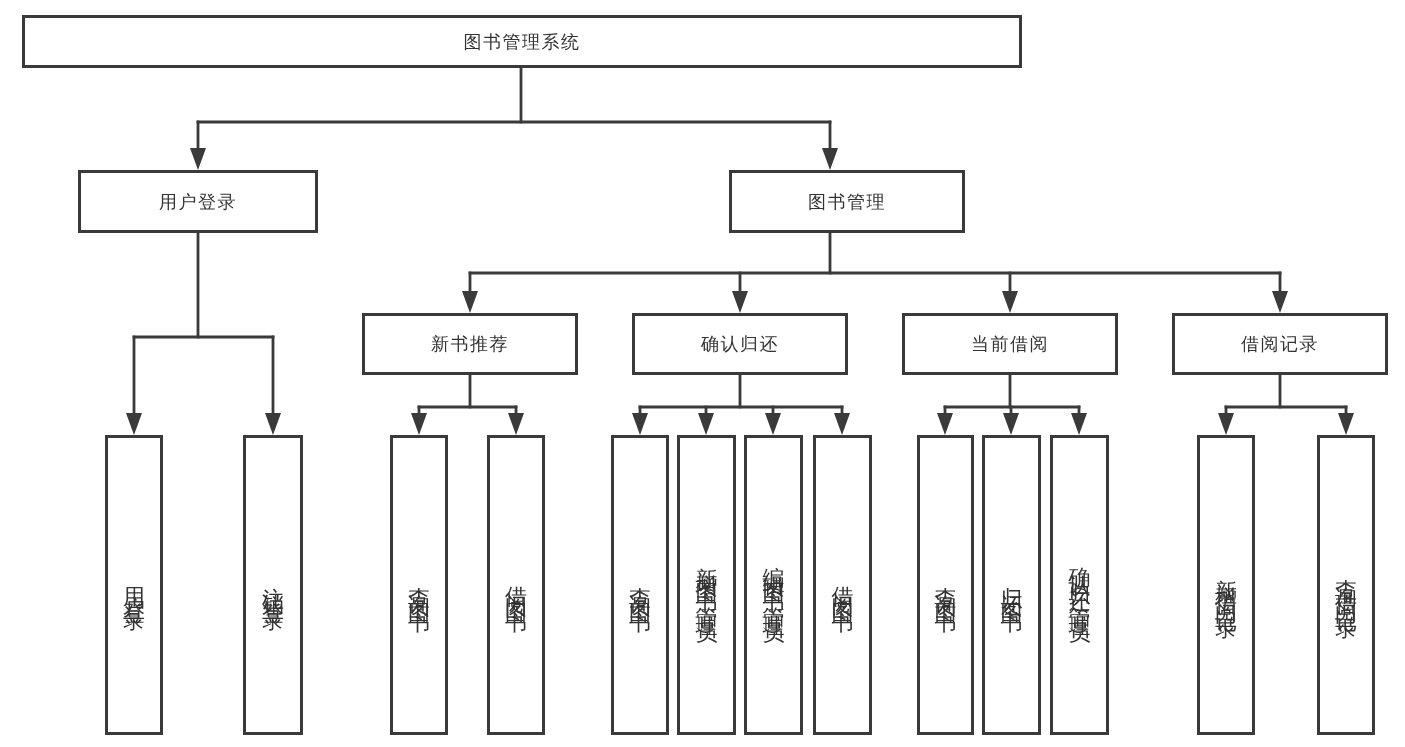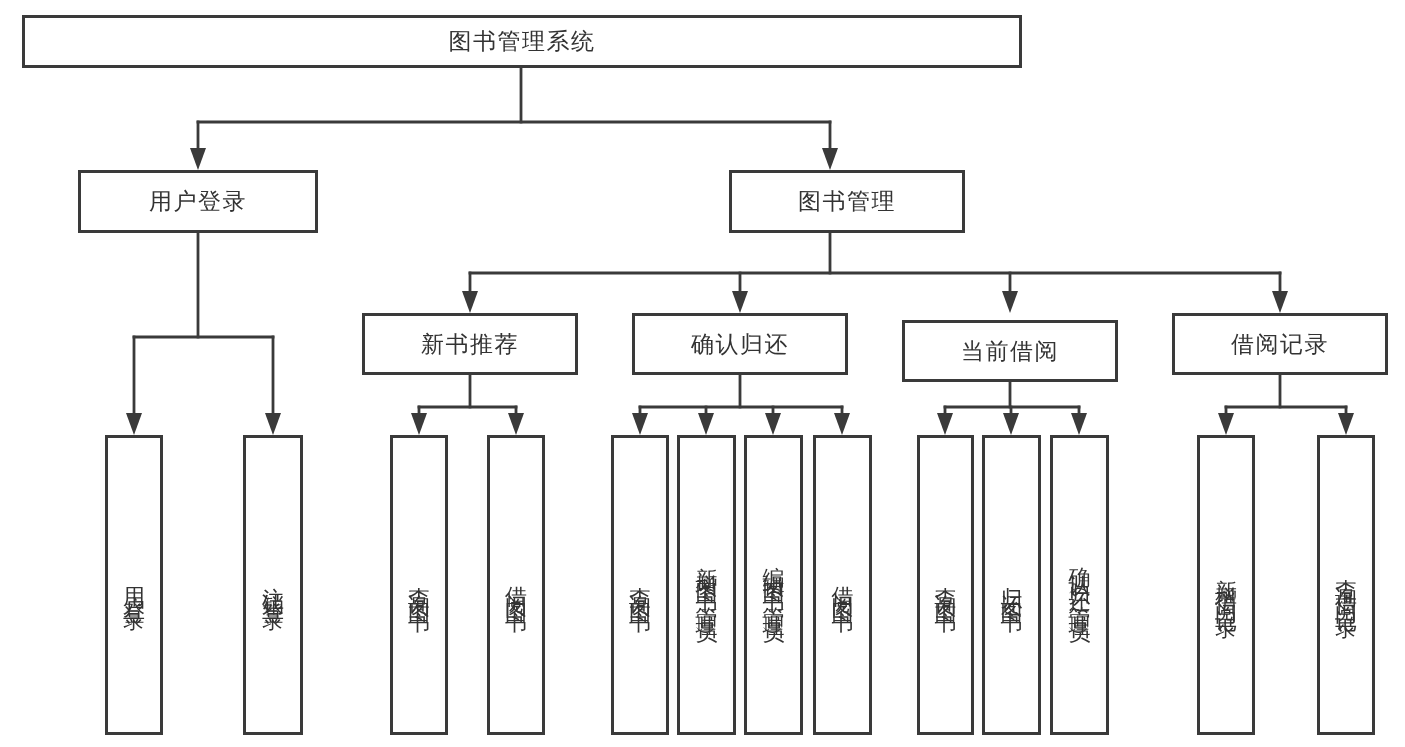--- a/index.html
+++ b/index.html
@@ -31,21 +31,21 @@
   .node {
     position: absolute;
     background: #ffffff;
     border: 3px solid #3a3a3a;
     display: flex;
     align-items: center;
     justify-content: center;
     color: #333333;
   }
 
-  .hnode { font-size: 23px; letter-spacing: 1.5px; }
+  .hnode { font-size: 18px; letter-spacing: 1.5px; }
 
   .vnode .vtext {
     writing-mode: vertical-rl;
     text-orientation: mixed;
     font-size: 22px;
     letter-spacing: 8px;
     white-space: nowrap;
     color: #333333;
   }
 
@@ -138,21 +138,21 @@
   <div class="node hnode" style="left:712px; top:170px; width:236px; height:63px;margin-left:17px;">
     <span>图书管理</span>
   </div>
 
   <div class="node hnode" style="left:362px; top:313px; width:216px; height:62px;justify-content:center;">
     <span>新书推荐</span>
   </div>
   <div class="node hnode" style="left:632px; top:313px; width:216px; height:62px;">
     <span>确认归还</span>
   </div>
-  <div class="node hnode" style="left:902px; top:313px; width:216px; height:62px;margin-top:7px;">
+  <div class="node hnode" style="left:902px; top:313px; width:216px; height:62px;">
     <span>当前借阅</span>
   </div>
   <div class="node hnode" style="left:1172px; top:313px; width:216px; height:62px;">
     <span>借阅记录</span>
   </div>
 
   <div class="node vnode" style="left:105px; top:435px; width:58px; height:300px;">
     <span class="vtext">用户登录</span>
   </div>
   <div class="node vnode" style="left:243px; top:435px; width:60px; height:300px;">

